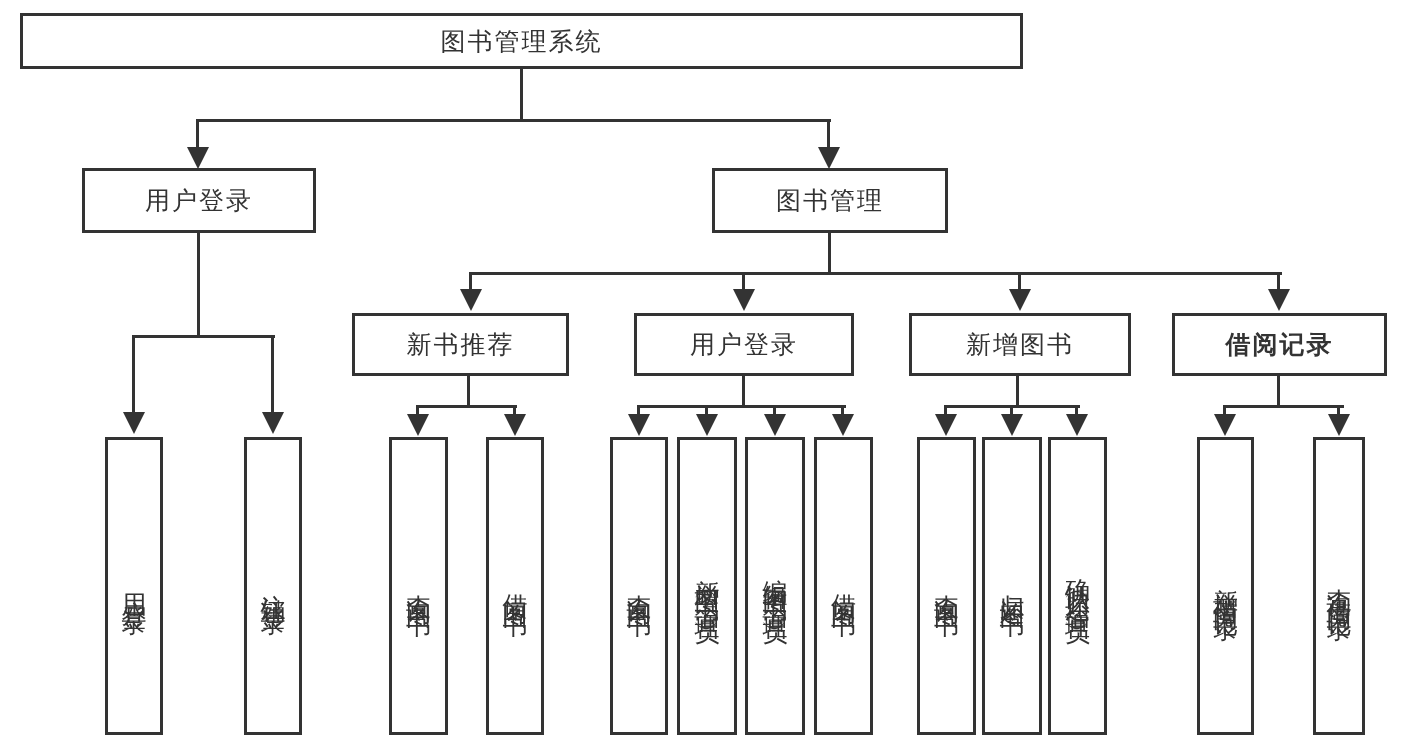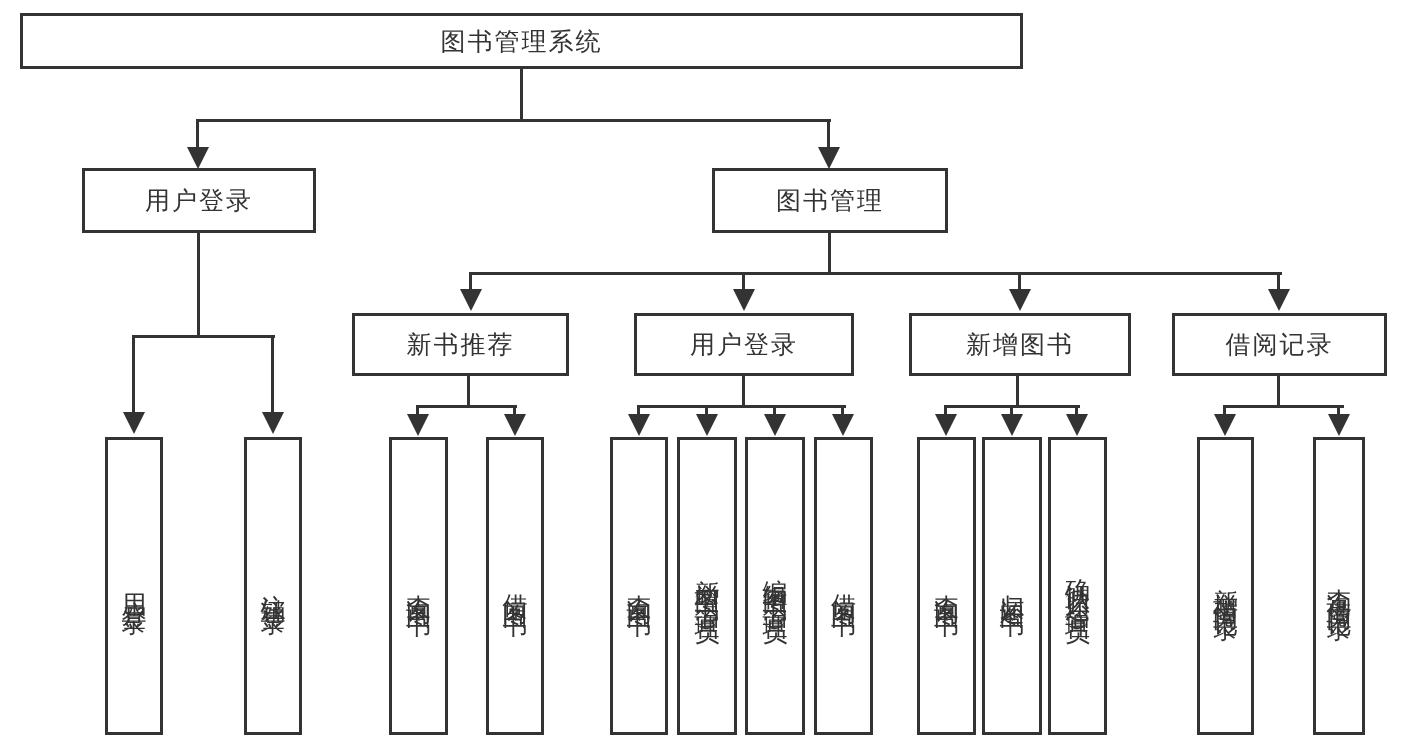--- a/index.html
+++ b/index.html
@@ -94,21 +94,21 @@
 
   <div class="node hnode" style="left:352px; top:313px; width:217px; height:63px;">
     <span>新书推荐</span>
   </div>
   <div class="node hnode" style="left:634px; top:313px; width:220px; height:63px;">
     <span>用户登录</span>
   </div>
   <div class="node hnode" style="left:909px; top:313px; width:222px; height:63px;">
     <span>新增图书</span>
   </div>
-  <div class="node hnode" style="left:1172px; top:313px; width:215px; height:63px;">
+  <div class="node hnode" style="left:1172px; top:313px; width:215px; height:63px;font-weight:bold;">
     <span>借阅记录</span>
   </div>
 
   <div class="vline" style="left:467px; top:376px; height:32px;"></div>
   <div class="hline" style="left:416px; top:405px; width:101px;"></div>
   <div class="vline" style="left:416px; top:405px; height:9px;"></div>
   <div class="ah" style="left:407px; top:414px;"></div>
   <div class="vline" style="left:513px; top:405px; height:9px;"></div>
   <div class="ah" style="left:504px; top:414px;"></div>
 

